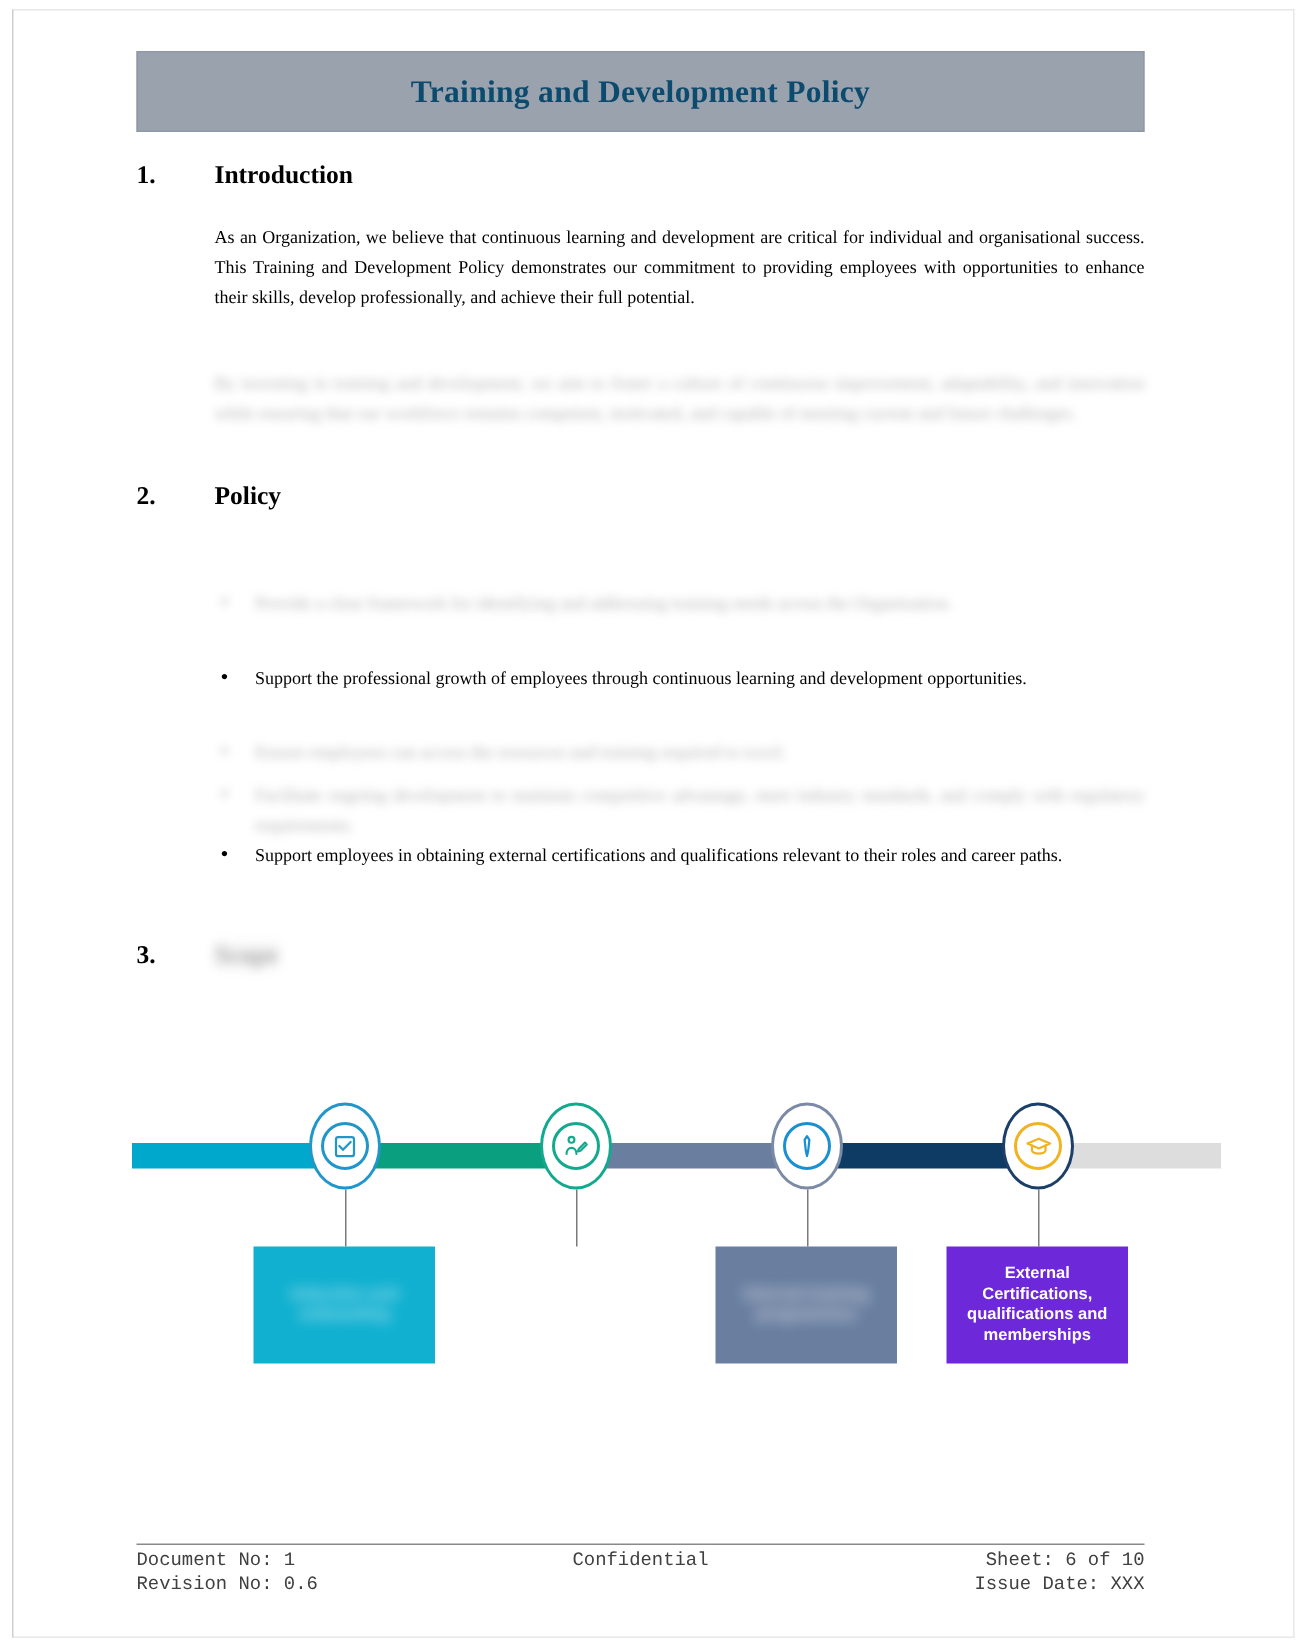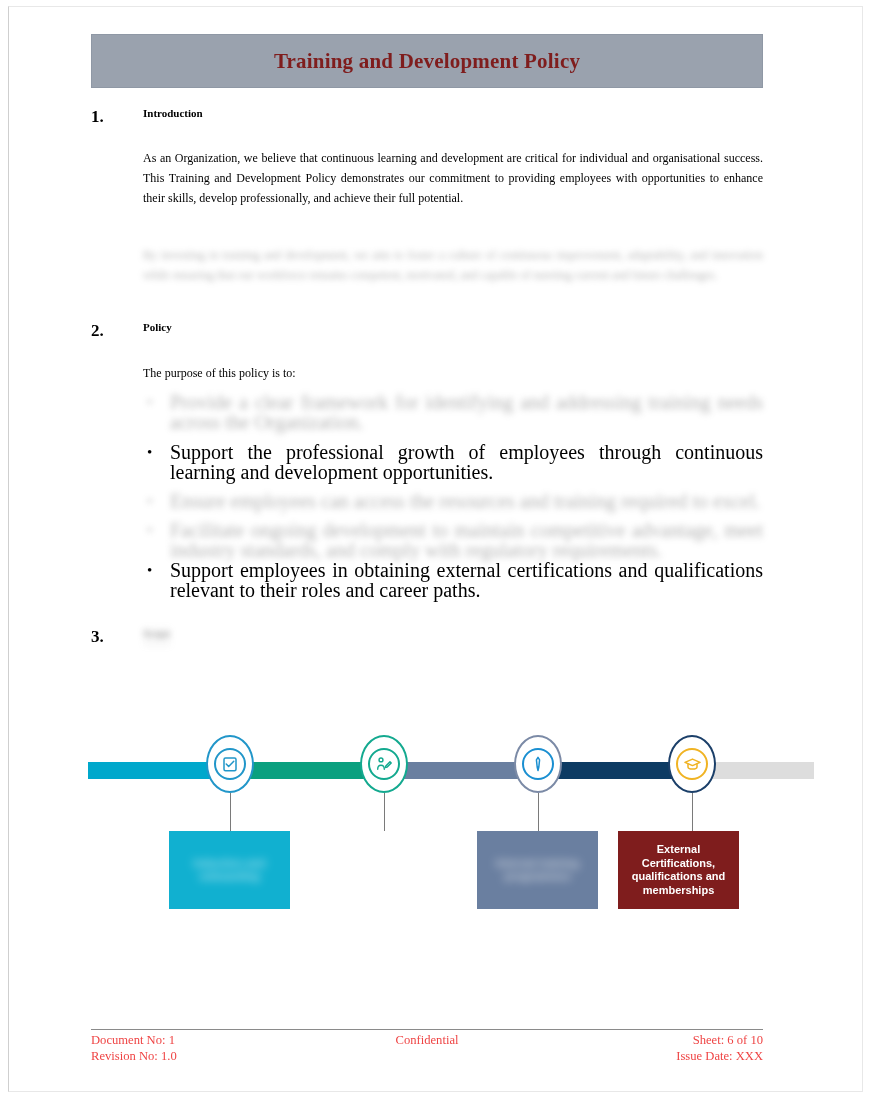--- a/index.html
+++ b/index.html
@@ -46,42 +46,42 @@
     width: 672px;
     height: 54px;
     background: #9aa2ae;
     border: 1px solid #8f98a5;
     box-sizing: border-box;
     display: flex;
     align-items: center;
     justify-content: center;
   }
   .title-banner-text {
-    color: #7f1d1d;
+    color: #0c4a6e;
     font-size: 21px;
     font-weight: bold;
     letter-spacing: .2px;
     font-family: Liberation Serif, serif;
   }
 
   
   .section {
     position: absolute;
     left: 91px;
     width: 680px;
     display: flex;
   }
   .sec-num {
     width: 52px;
     flex: 0 0 52px;
     font-size: 17px;
     font-weight: bold;
   }
   .sec-title {
-    font-size: 11px;
+    font-size: 17px;
     font-weight: bold;
   }
   .sec-title.redacted {
     filter: blur(3.4px);
     opacity: .55;
     color: #5c5c5c;
     background: rgba(150,150,150,.10);
   }
 
   
@@ -97,21 +97,21 @@
     filter: blur(3.1px);
     opacity: .5;
     color: #6a6a6a;
   }
 
   
   .bullet {
     position: absolute;
     left: 143px;
     width: 620px;
-    font-size: 20px;
+    font-size: 12px;
     line-height: 20.2px;
     text-align: justify;
     padding-left: 27px;
     box-sizing: border-box;
   }
   .bullet::before {
     content: "\2022";
     position: absolute;
     left: 4px;
     top: 0;
@@ -205,23 +205,24 @@
     top: 1029px;
     width: 672px;
     height: 1px;
     background: #8a8a8a;
   }
   .footer {
     position: absolute;
     left: 91px;
     top: 1033px;
     width: 672px;
-    color: #ef4444;
+    color: #404040;
     font-size: 12.6px;
     line-height: 15.5px;
+    font-family: Liberation Mono, monospace;
   }
   .footer-row {
     display: flex;
     width: 100%;
   }
   .f-left   { flex: 1 1 0; text-align: left; }
   .f-center { flex: 1 1 0; text-align: center; }
   .f-right  { flex: 1 1 0; text-align: right; }
 </style>
 </head>
@@ -242,21 +243,20 @@
 
   <div class="para" style="top:148px;">As an Organization, we believe that continuous learning and development are critical for individual and organisational success. This Training and Development Policy demonstrates our commitment to providing employees with opportunities to enhance their skills, develop professionally, and achieve their full potential.</div>
 
   <div class="para redacted" style="top:245px;">By investing in training and development, we aim to foster a culture of continuous improvement, adaptability, and innovation while ensuring that our workforce remains competent, motivated, and capable of meeting current and future challenges.</div>
 
   <div class="section" style="top:321px;">
     <span class="sec-num">2.</span>
     <span class="sec-title">Policy</span>
   </div>
 
-  <div class="para" style="top:363px;">The purpose of this policy is to:</div>
 
   <div class="bullet redacted" style="top:392px;">Provide a clear framework for identifying and addressing training needs across the Organization.</div>
 
   <div class="bullet" style="top:442px;">Support the professional growth of employees through continuous learning and development opportunities.</div>
 
   <div class="bullet redacted" style="top:491px;">Ensure employees can access the resources and training required to excel.</div>
 
   <div class="bullet redacted" style="top:520px;">Facilitate ongoing development to maintain competitive advantage, meet industry standards, and comply with regulatory requirements.</div>
 
   <div class="bullet" style="top:560px;">Support employees in obtaining external certifications and qualifications relevant to their roles and career paths.</div>
@@ -315,33 +315,33 @@
 
     <div class="node" style="left:580px;border-color:#1b3f69;">
       <div class="node-inner" style="border-color:#f0b323;">
         <svg width="19" height="19" viewBox="0 0 24 24" fill="none" stroke="#f0b323" stroke-width="1.9" stroke-linecap="round" stroke-linejoin="round">
           <path d="M12 5.2L21.5 9.3 12 13.4 2.5 9.3z"></path>
           <path d="M6.3 11.1v4.1c0 1.5 2.6 2.6 5.7 2.6s5.7-1.1 5.7-2.6v-4.1"></path>
         </svg>
       </div>
     </div>
     <div class="stem" style="left:604px;"></div>
-    <div class="card" style="left:530px;background:#7f1d1d;">
+    <div class="card" style="left:543px;background:#6d28d9;">
       <span class="card-text">External Certifications, qualifications and memberships</span>
     </div>
 
   </div>
 
   <div class="footer-rule"></div>
   <div class="footer">
     <div class="footer-row">
       <span class="f-left">Document No: 1</span>
       <span class="f-center">Confidential</span>
       <span class="f-right">Sheet: 6 of 10</span>
     </div>
     <div class="footer-row">
-      <span class="f-left">Revision No: 1.0</span>
+      <span class="f-left">Revision No: 0.6</span>
       <span class="f-center"></span>
       <span class="f-right">Issue Date: XXX</span>
     </div>
   </div>
 
 </div>
 
 </body></html>

